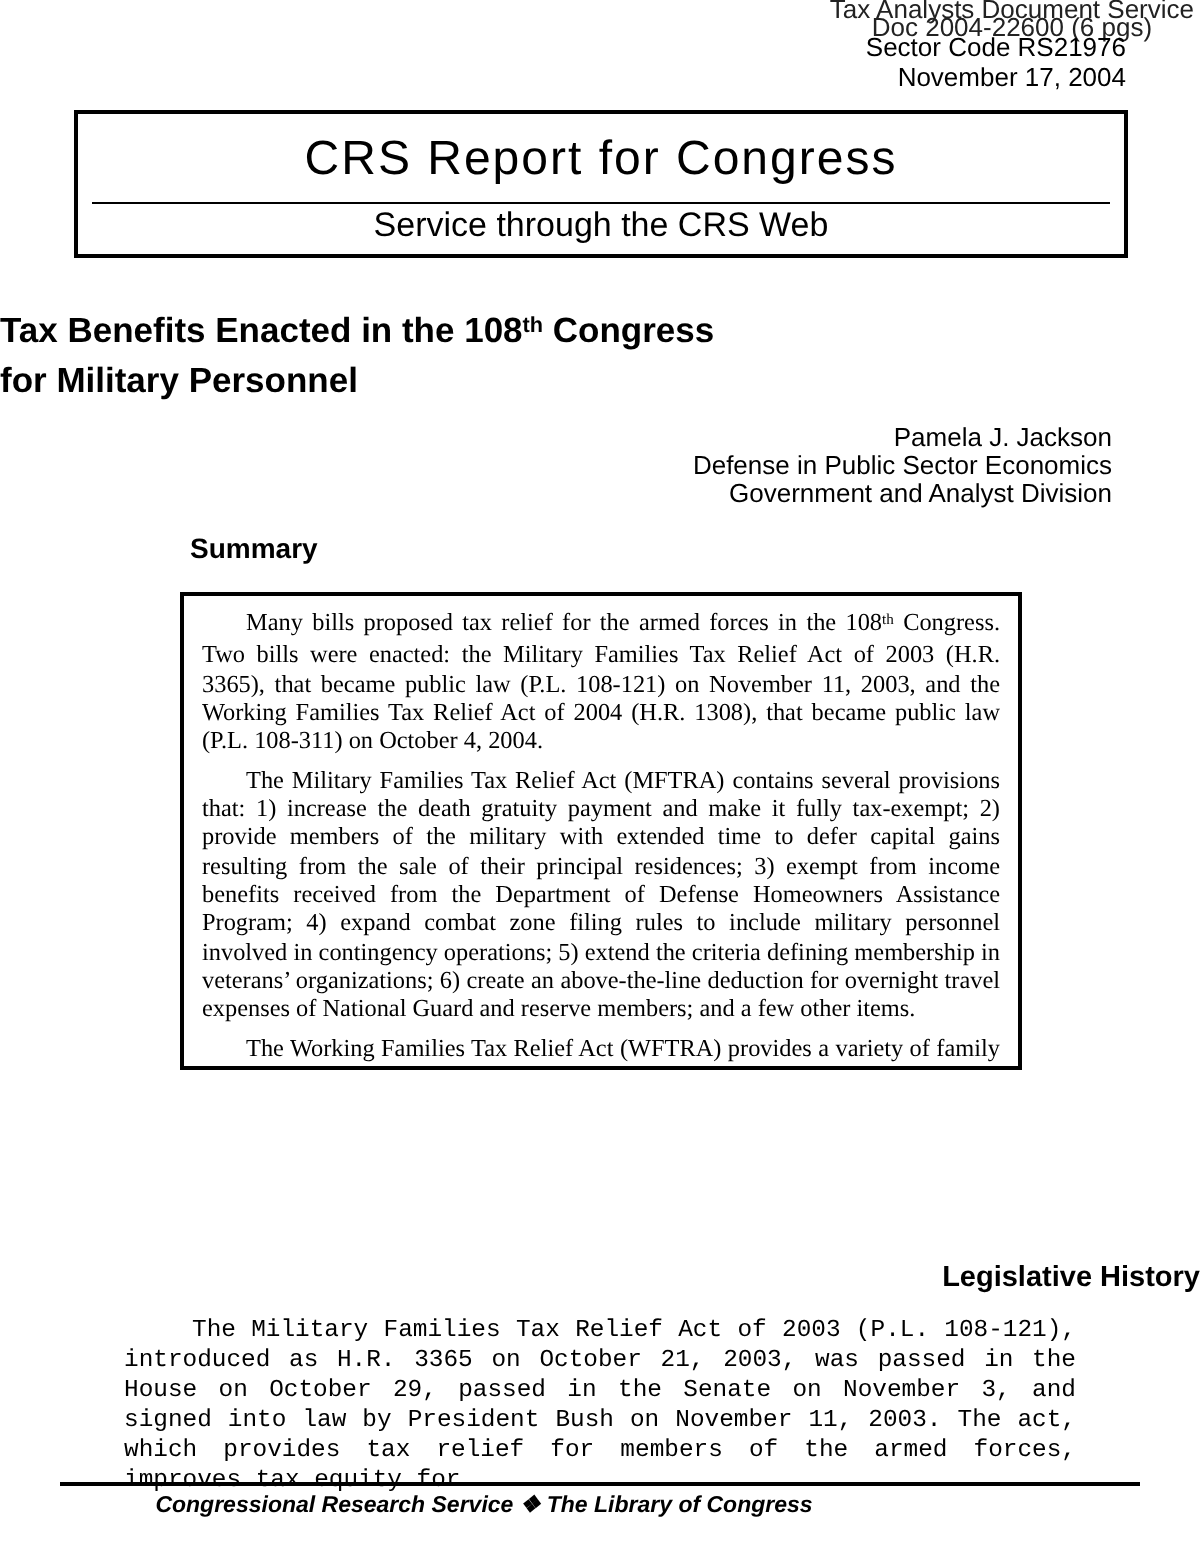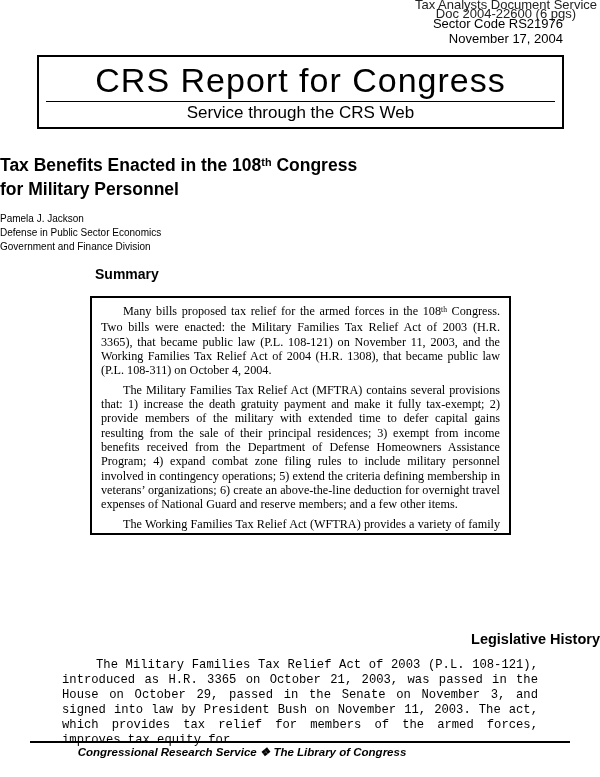--- a/index.html
+++ b/index.html
@@ -23,21 +23,21 @@
     font-size:13px;line-height:14.5px;
   }
   
   .banner{
     position:absolute;top:55px;left:37px;width:523px;
     border:2px solid #000;
     text-align:center;
     background:#fff;
   }
   .banner-title{
-    font-size:34px;line-height:40px;
+    font-size:24px;line-height:40px;
     letter-spacing:1px;
     padding-top:3px;
     font-weight:400;
   }
   .banner-rule{
     height:0;border-top:1.5px solid #000;
     margin:1px 7px 0 7px;
   }
   .banner-sub{
     font-size:17px;line-height:20px;
@@ -50,22 +50,22 @@
     font-size:17.5px;line-height:21.5px;
   }
   .doc-title sup, .body-sup{
     font-size:0.62em;
     vertical-align:baseline;
     position:relative;top:-0.45em;
   }
   
   .authors{
     position:absolute;top:212px;left:0;width:556px;
-    text-align:left;
-    font-size:10px;line-height:14.2px;
+    text-align:right;
+    font-size:13px;line-height:14.2px;
   }
   
   .summary-heading{
     position:absolute;top:266px;left:95px;
     font-weight:bold;font-size:14px;
   }
   .summary-box{
     position:absolute;top:296px;left:90px;
     width:421px;height:239px;
     box-sizing:border-box;
@@ -123,21 +123,21 @@
   </div>
 
   <div class="doc-title">
     <div><span>Tax Benefits Enacted in the 108</span><sup>th</sup><span> Congress</span></div>
     <div>for Military Personnel</div>
   </div>
 
   <div class="authors">
     <div>Pamela J. Jackson</div>
     <div>Defense in Public Sector Economics</div>
-    <div>Government and Finance Division</div>
+    <div>Government and Analyst Division</div>
   </div>
 
   <div class="summary-heading">Summary</div>
 
   <div class="summary-box">
     <p><span>Many bills proposed tax relief for the armed forces in the 108</span><span class="body-sup">th</span><span> Congress.  Two bills were enacted: the Military Families Tax Relief Act of 2003 (H.R. 3365), that became public law (P.L. 108-121) on November 11, 2003, and the Working Families Tax Relief Act of 2004 (H.R. 1308), that became public law (P.L. 108-311) on October 4, 2004.</span></p>
     <p>The Military Families Tax Relief Act (MFTRA) contains several provisions that: 1) increase the death gratuity payment and make it fully tax-exempt; 2) provide members of the military with extended time to defer capital gains resulting from the sale of their principal residences; 3) exempt from income benefits received from the Department of Defense Homeowners Assistance Program; 4) expand combat zone filing rules to include military personnel involved in contingency operations; 5) extend the criteria defining membership in veterans’ organizations; 6) create an above-the-line deduction for overnight travel expenses of National Guard and reserve members; and a few other items.</p>
     <p>The Working Families Tax Relief Act (WFTRA) provides a variety of family tax provisions, some of which address military personnel.  In particular, WFTRA allows the combat zone compensation of members of the armed forces to be included in earned income for the purpose of calculating the refundable portions of the Child Tax Credit and the Earned Income Tax Credit.  This report, which provides information about the various forms of tax relief that were introduced and subsequently legislated, will not be updated.</p>
   </div>
 

